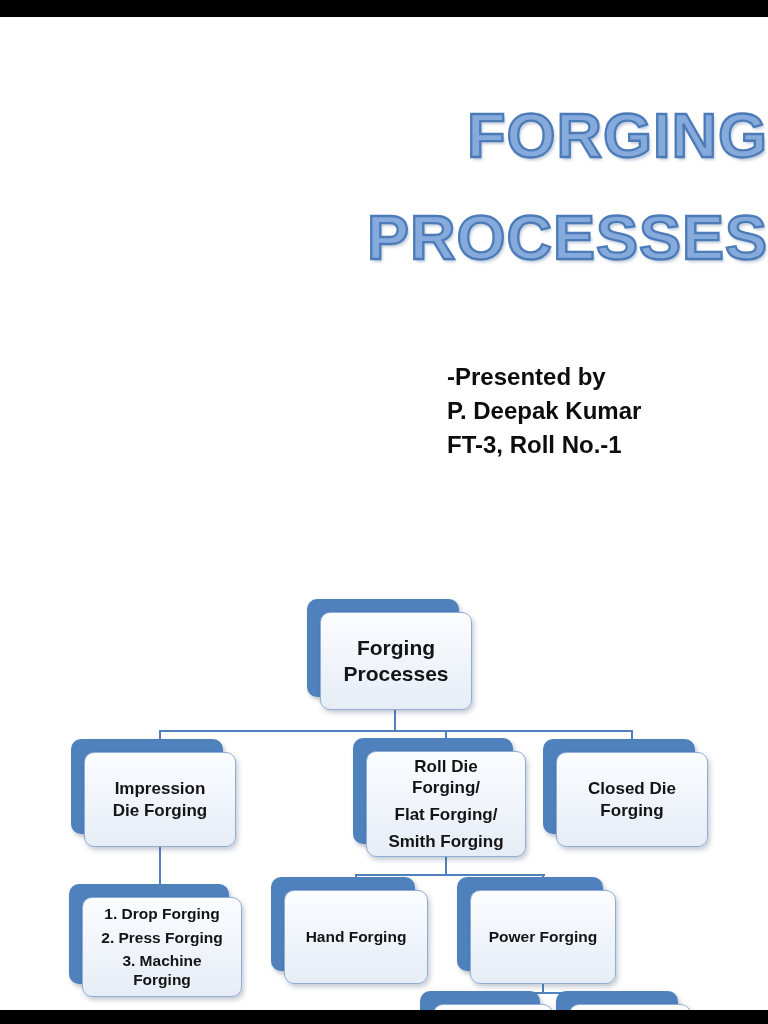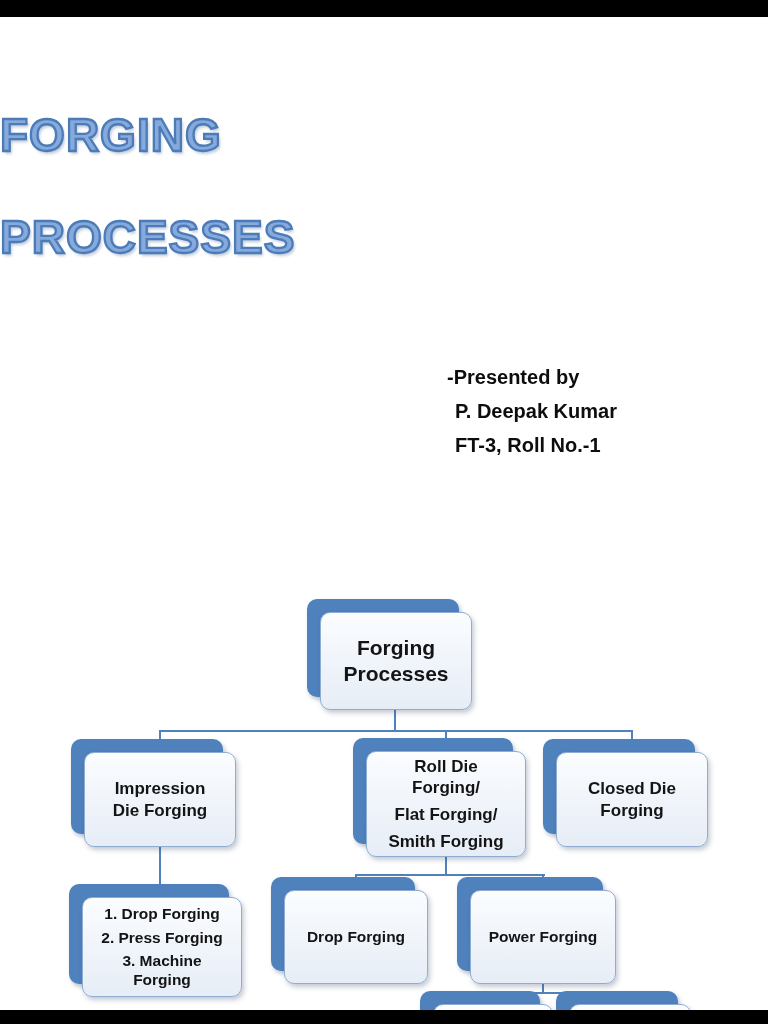--- a/index.html
+++ b/index.html
@@ -6,34 +6,35 @@
   .page {
     position:relative; width:768px; height:1024px; margin:0 auto;
     background:#ffffff; overflow:hidden;
     font-family:"Liberation Sans", sans-serif;
   }
   .bar { position:absolute; left:0; width:768px; background:#000; z-index:10; }
   .bar.top { top:0; height:17px; }
   .bar.bottom { top:1010px; height:14px; }
 
   .title {
-    position:absolute; top:84px; left:0; right:0; text-align:left;
-    font-size:46px; font-weight:bold; line-height:102px; letter-spacing:1px;
+    position:absolute; top:84px; left:0; right:0; text-align:right;
+    font-size:63px; font-weight:bold; line-height:102px; letter-spacing:1px;
     color:#85AADB;
     -webkit-text-stroke:2.3px #4C7BB8;
     text-shadow:2px 3px 3px rgba(140,160,190,0.55);
     z-index:2;
+    padding-left:17px;
   }
 
   .byline {
     position:absolute; left:447px; top:366px;
-    font-size:20px; font-weight:bold; color:#0d0d0d; z-index:2;
+    font-size:24px; font-weight:bold; color:#0d0d0d; z-index:2;
   }
   .byline p { margin:0 0 12px 0; line-height:22px; }
-  .byline p.ind { margin-left:8px; }
+  .byline p.ind { }
 
   .chart { position:absolute; inset:0; z-index:1; }
 
   
   .cl { position:absolute; background:#4F81BD; z-index:1; }
   .cl.v { width:2px; }
   .cl.h { height:2px; }
 
   
   .node {
@@ -136,21 +137,21 @@
       <div class="box">
         <p>1. Drop Forging</p>
         <p>2. Press Forging</p>
         <p>3. Machine Forging</p>
       </div>
     </div>
 
     <div class="node lvl2" style="--l:271px;--t:877px;--w:144px;--h:94px">
       <div class="shadow"></div>
       <div class="box">
-        <p>Drop Forging</p>
+        <p>Hand Forging</p>
       </div>
     </div>
 
     <div class="node lvl2" style="--l:457px;--t:877px;--w:146px;--h:94px">
       <div class="shadow"></div>
       <div class="box">
         <p>Power Forging</p>
       </div>
     </div>
 

